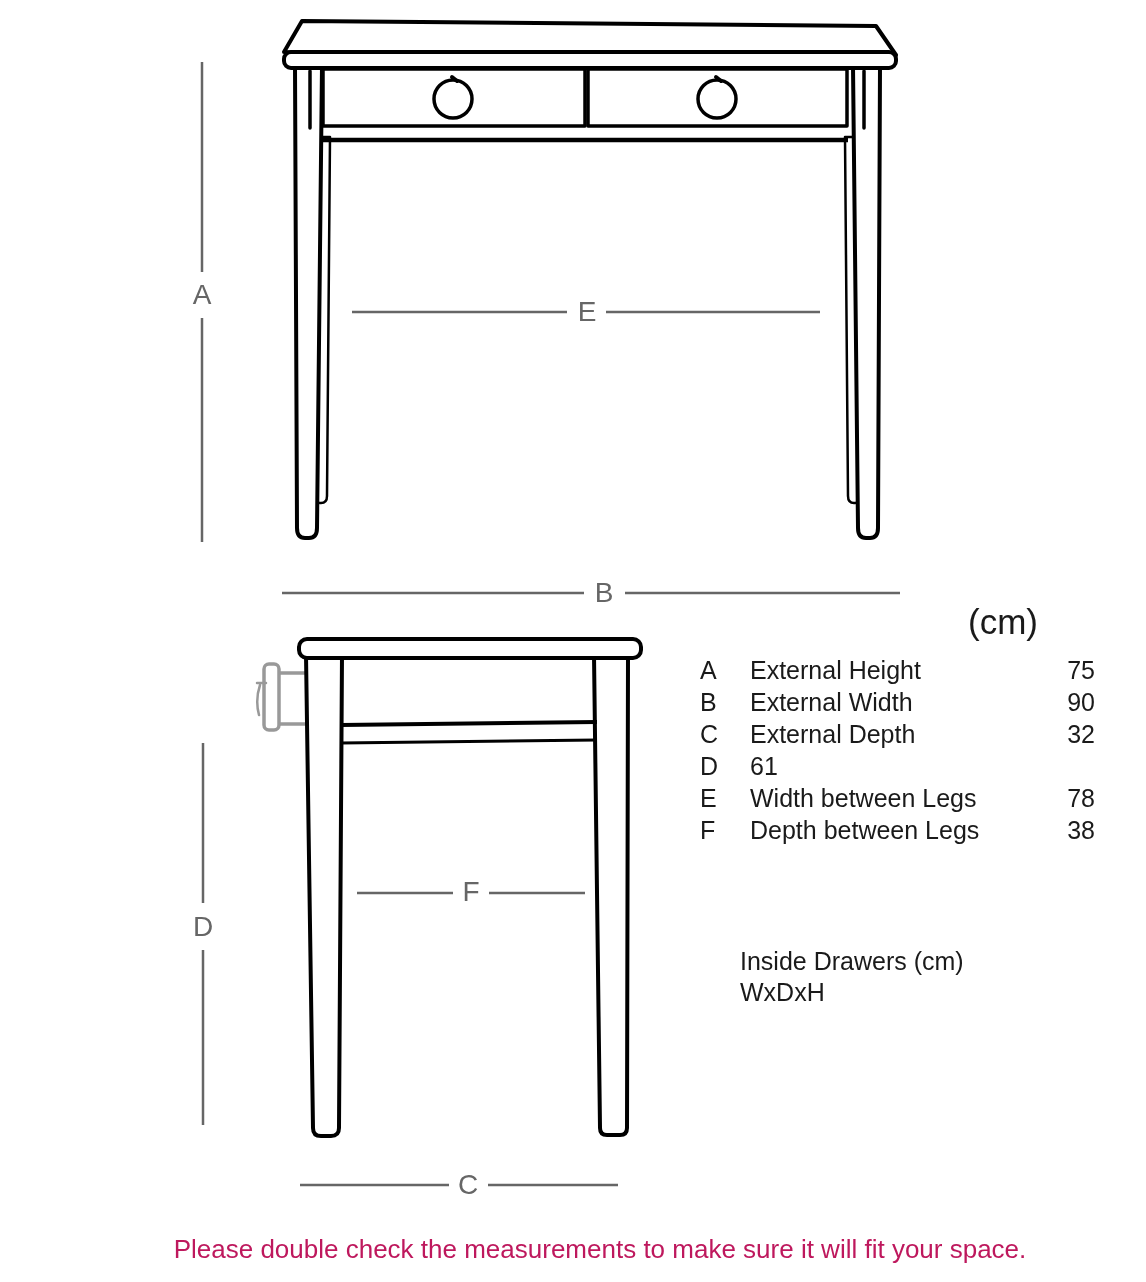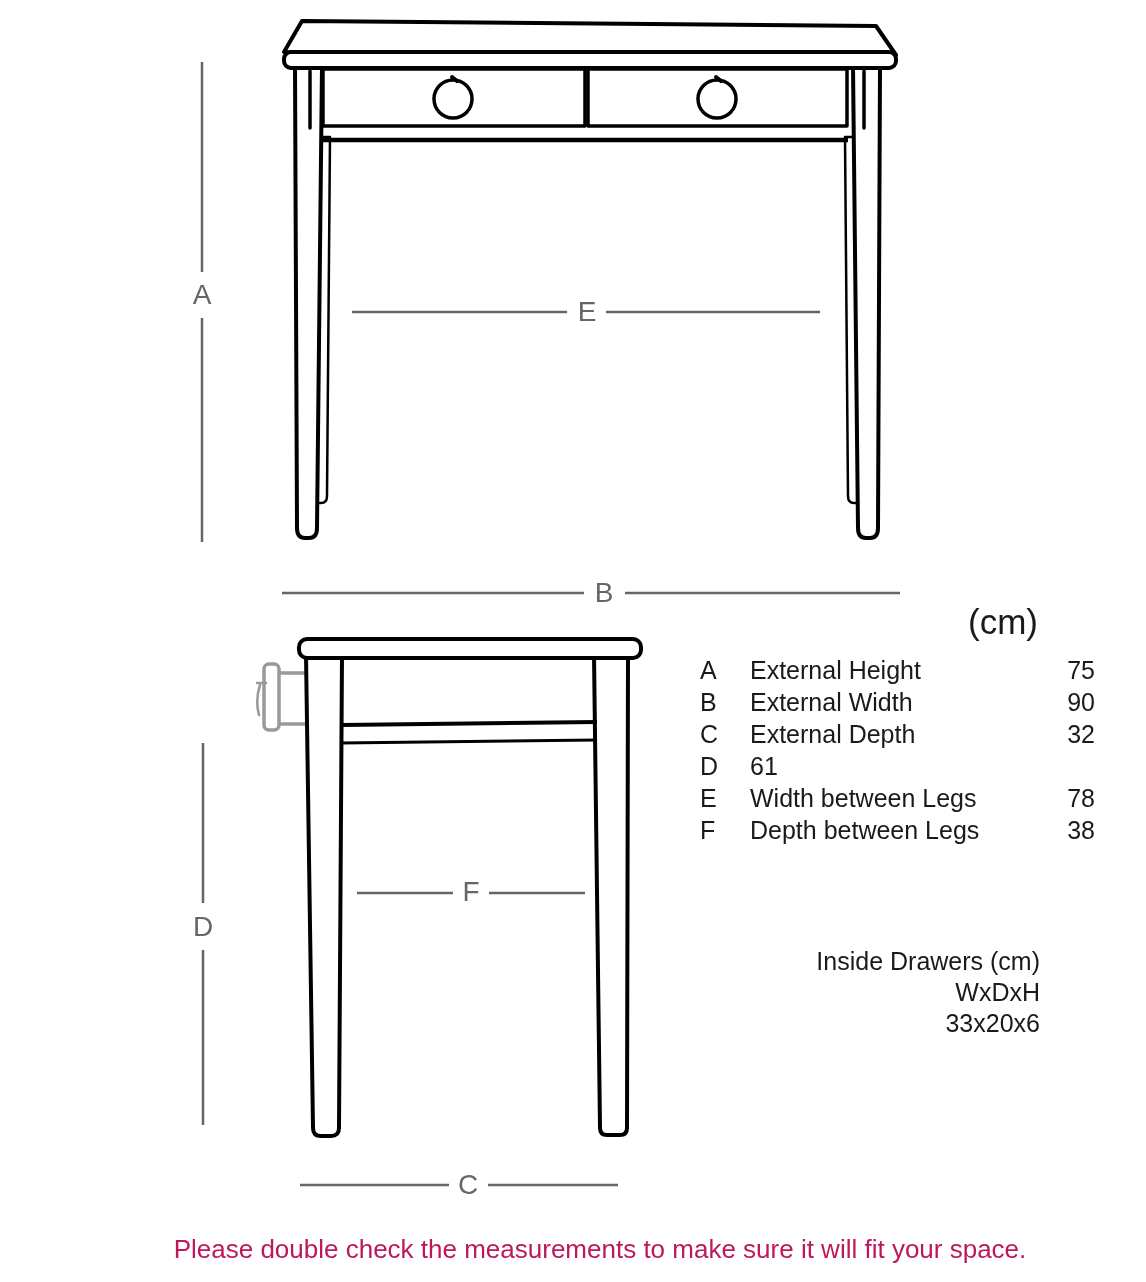--- a/index.html
+++ b/index.html
@@ -32,21 +32,21 @@
     left:700px;top:654px;width:395px;
     font-size:25px;color:#1a1a1a;
   }
   .meas-row{display:flex;align-items:baseline;height:32px;line-height:32px;}
   .meas-key{width:50px;flex:0 0 50px;}
   .meas-name{flex:1 1 auto;}
   .meas-value{flex:0 0 auto;text-align:left;}
   .drawers-block{
     position:absolute;
     left:740px;top:946px;width:300px;
-    text-align:right;
+    text-align:left;
     font-size:25px;line-height:31px;color:#1a1a1a;
   }
   .footer-note{
     position:absolute;
     left:140px;top:1234px;width:920px;
     text-align:center;
     font-size:26px;color:#be185d;
   }
 </style>
 </head>
@@ -165,18 +165,17 @@
     <div class="meas-row">
       <span class="meas-key">F</span>
       <span class="meas-name">Depth between Legs</span>
       <span class="meas-value">38</span>
     </div>
   </div>
 
   <div class="drawers-block">
     <div>Inside Drawers (cm)</div>
     <div>WxDxH</div>
-    <div>33x20x6</div>
   </div>
 
   <div class="footer-note">Please double check the measurements to make sure it will fit your space.</div>
 
 </div>
 
 </body></html>

